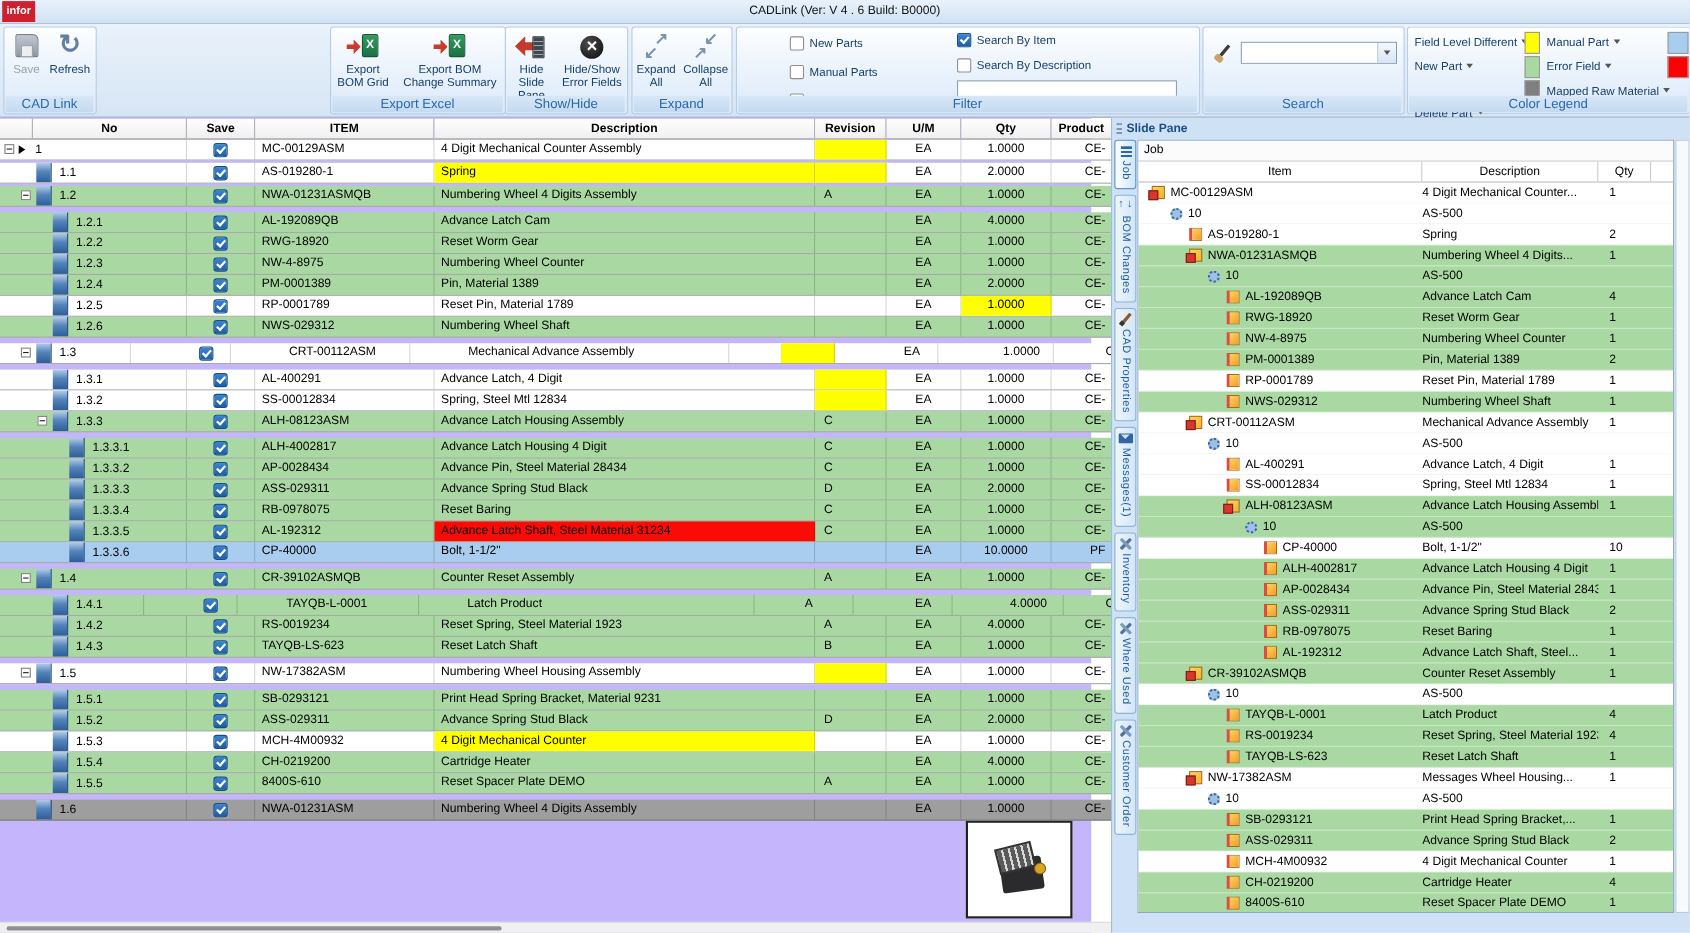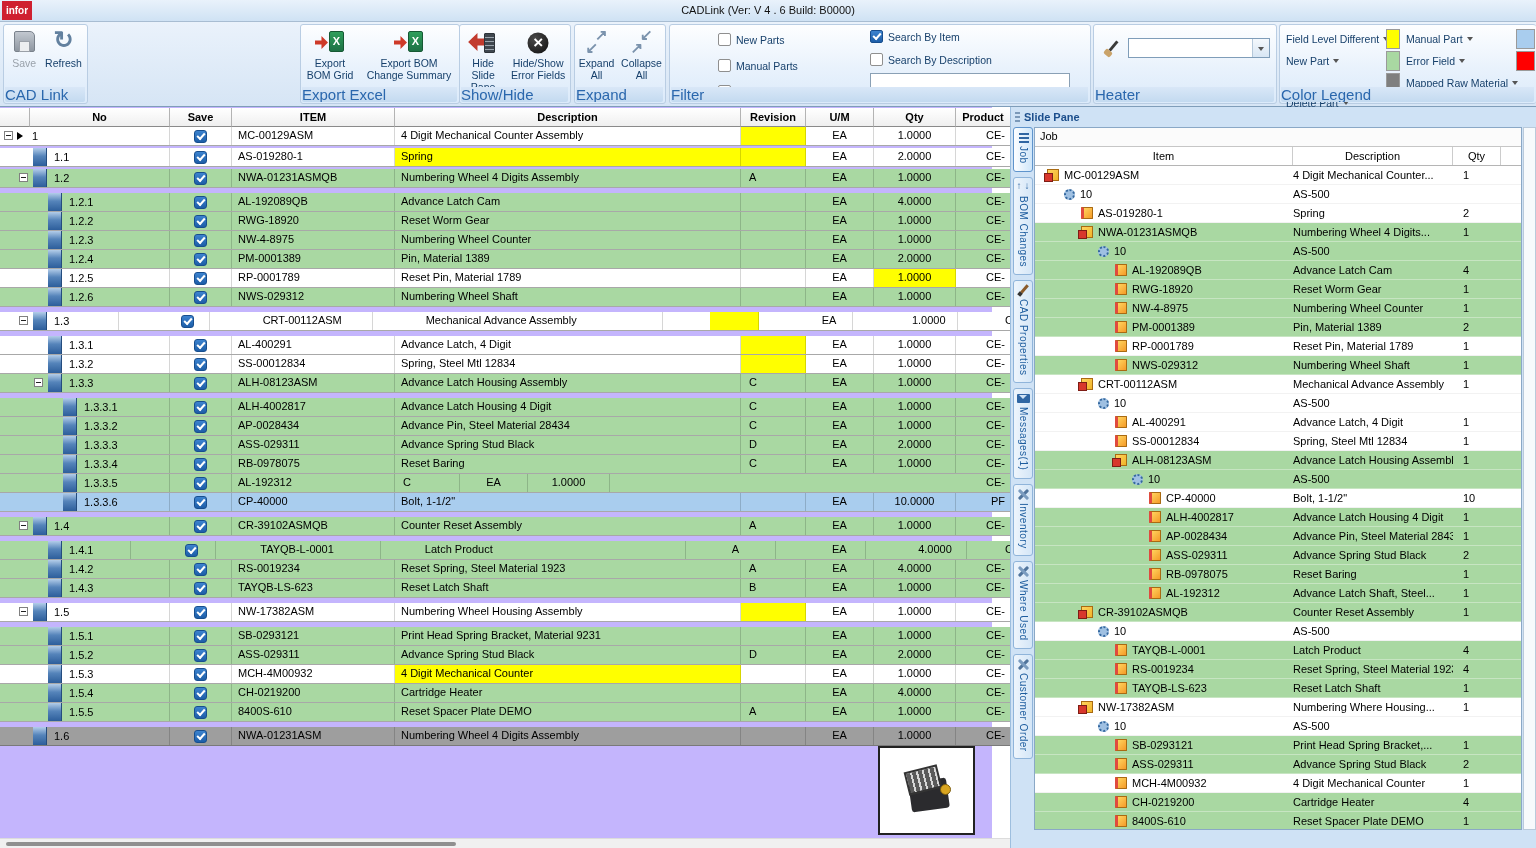--- a/index.html
+++ b/index.html
@@ -10,21 +10,21 @@
     background:linear-gradient(#e9f2fb,#cfe2f4);border-bottom:1px solid #a8bdd2;box-sizing:border-box}
   #logo{position:absolute;left:2px;top:1px;width:30px;height:19px;background:#cf2030;color:#fff;
     font-size:10px;font-weight:bold;text-align:center;line-height:19px}
   #title{position:absolute;left:0;width:100%;text-align:center;font-size:11px;line-height:21px;color:#111}
   
   #ribbon{position:absolute;left:0;top:22px;width:1536px;height:85px;
     background:linear-gradient(#eaf2fb,#d6e5f5);border-bottom:1px solid #7f9db9;box-sizing:border-box}
   .rgroup{position:absolute;top:2px;height:80px;border:1px solid #b9cde3;border-radius:3px;box-sizing:border-box;
     background:linear-gradient(#fdfeff,#e9f2fc 55%,#dbeafa)}
   .glabel{position:absolute;left:1px;right:2px;bottom:1px;height:15px;border-radius:0 0 2px 2px;
-    background:linear-gradient(#d9e7f7,#c3daf0);color:#2a67ad;font-size:15px;text-align:left;line-height:15px;overflow:hidden}
+    background:linear-gradient(#d9e7f7,#c3daf0);color:#2a67ad;font-size:12px;text-align:center;line-height:15px;overflow:hidden}
   .btns{position:absolute;left:0;top:1px;right:0;bottom:16px;display:flex;justify-content:center}
   .rbtn{display:flex;flex-direction:column;align-items:center;padding:2px 3px 0;max-width:160px}
   .rlbl{font-size:10.5px;line-height:12px;color:#17406b;text-align:center}
   .rbtn.dis .rlbl{color:#9aa2ab}
   .ricn{width:30px;height:27px;position:relative;display:block;margin:1px auto 1px;flex:none}
   .floppy-icon::before{content:"";position:absolute;left:5px;top:2px;width:19px;height:19px;border-radius:2px 5px 2px 2px;
     background:linear-gradient(#c2c8d0,#8f97a1);border:1px solid #7a828c}
   .floppy-icon::after{content:"";position:absolute;left:10px;top:12px;width:9px;height:9px;background:#eceef0;border:1px solid #9aa0a8}
   .refresh-icon::before{content:"↻";position:absolute;left:0;right:0;top:-3px;text-align:center;
     font-size:24px;font-weight:bold;color:#63819f}
@@ -236,21 +236,21 @@
         <input class="fsearch" style="">
       </div>
     <div class="glabel">Filter</div>
   </div>
   <div class="rgroup" style="left:1093px;width:184px">
     <span class="stylebrush"></span>
     <div id="stylecombo">
       <input id="style-input" value="" style="">
       <span id="style-arrow"><span class="dd"></span></span>
     </div>
-    <div class="glabel">Heater</div>
+    <div class="glabel">Search</div>
   </div>
   <div class="rgroup" style="left:1279px;width:257px;border-right:none">
     <div id="legend-body">
         <div class="litem" style="left: 6px; top: 4px;"><span>Field Level Different</span><span class="dd"></span></div>
         <span class="lsw" style="background: rgb(255, 255, 0); left: 106px; top: 4px;"></span>
         <div class="litem" style="left: 6px; top: 26px;"><span>New Part</span><span class="dd"></span></div>
         <span class="lsw" style="background: rgb(169, 216, 162); left: 106px; top: 26px;"></span>
         <div class="litem" style="left: 6px; top: 48px; margin-top: 20px;"><span>Delete Part</span><span class="dd"></span></div>
         <span class="lsw" style="background: rgb(127, 127, 127); left: 106px; top: 48px;"></span>
         <div class="litem" style="left: 126px; top: 4px;"><span>Manual Part</span><span class="dd"></span></div>
@@ -538,20 +538,21 @@
         </div>
         <div class="grow bg-green">
           <div class="gc g-no">
             <span class="handle" style="left: 63px;"></span>
             <span class="notext" style="left: 84px;">1.3.3.5</span>
           </div>
           <div class="gc g-save">
             <span class="chk"></span>
           </div>
           <div class="gc g-item">AL-192312</div>
+          <div class="gc g-desc c-red">Advance Latch Shaft, Steel Material 31234</div>
           <div class="gc g-rev">C</div>
           <div class="gc g-um">EA</div>
           <div class="gc g-qty">1.0000</div>
           <div class="gc g-prod">CE-</div>
         </div>
         <div class="grow bg-blue">
           <div class="gc g-no">
             <span class="handle" style="left: 63px;"></span>
             <span class="notext" style="left: 84px;">1.3.3.6</span>
           </div>
@@ -1007,21 +1008,21 @@
               <span class="sit">TAYQB-LS-623</span>
             </div>
             <div class="sc s-desc">Reset Latch Shaft</div>
             <div class="sc s-qty">1</div>
           </div>
           <div class="srow">
             <div class="sc s-item" style="padding-left: 46px;">
               <span class="sic assembly-icon"></span>
               <span class="sit">NW-17382ASM</span>
             </div>
-            <div class="sc s-desc">Numbering Where Housing...</div>
+            <div class="sc s-desc">Messages Wheel Housing...</div>
             <div class="sc s-qty">1</div>
           </div>
           <div class="srow">
             <div class="sc s-item" style="padding-left: 63px;">
               <span class="sic operation-icon"></span>
               <span class="sit">10</span>
             </div>
             <div class="sc s-desc">AS-500</div>
             <div class="sc s-qty"></div>
           </div>

